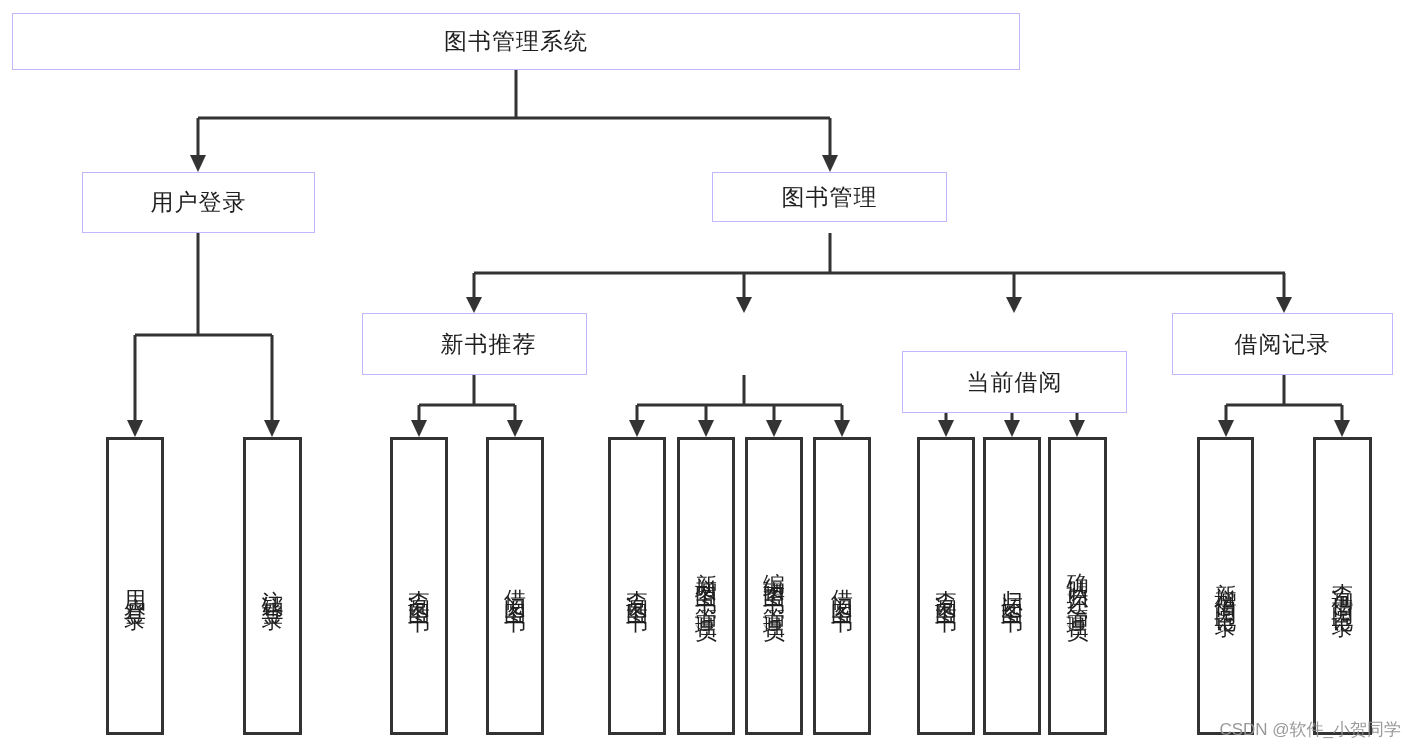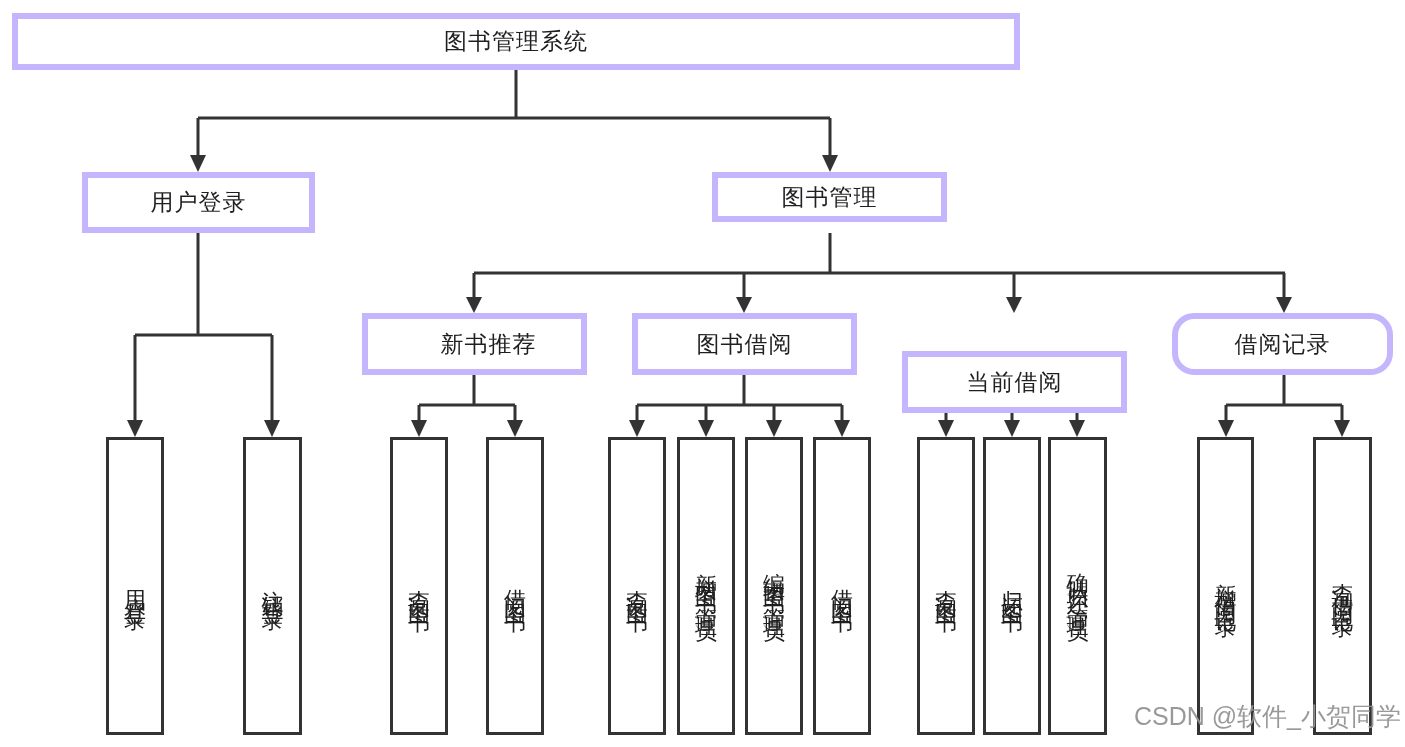--- a/index.html
+++ b/index.html
@@ -18,21 +18,21 @@
   .connectors {
     position: absolute;
     left: 0;
     top: 0;
     z-index: 1;
   }
   .node {
     position: absolute;
     box-sizing: border-box;
     background: #ffffff;
-    border: 6px solid #c4b5fd;
+    border: 1px solid #c4b5fd;
     display: flex;
     align-items: center;
     justify-content: center;
     color: #1f1f1f;
     font-size: 23px;
     letter-spacing: 1px;
     z-index: 2;
     white-space: nowrap;
   }
   .vnode {
@@ -50,23 +50,23 @@
   .vtext {
     writing-mode: vertical-rl;
     text-orientation: mixed;
     letter-spacing: 7px;
     line-height: 1.0;
     white-space: nowrap;
   }
   .watermark {
     position: absolute;
     right: 4px;
-    bottom: 14px;
+    bottom: 6px;
     color: rgba(148, 148, 148, 0.95);
-    font-size: 25px;
+    font-size: 17px;
     letter-spacing: 0px;
     z-index: 3;
     white-space: nowrap;
   }
 </style>
 </head>
 <body>
 
 <div class="stage">
 
@@ -127,23 +127,22 @@
       <polygon points="1334,420 1350,420 1342,437"></polygon>
     </g>
   </svg>
 
   <div class="node" style="left:12px; top:13px; width:1008px; height:57px;">图书管理系统</div>
 
   <div class="node" style="left:82px; top:172px; width:233px; height:61px;">用户登录</div>
   <div class="node" style="left:712px; top:172px; width:235px; height:50px;">图书管理</div>
 
   <div class="node" style="left:362px; top:313px; width:225px; height:62px;padding-left:28px;">新书推荐</div>
-  <div class="node" style="left:632px; top:313px; width:225px; height:62px;">图书借阅</div>
   <div class="node" style="left:902px; top:313px; width:225px; height:62px;margin-top:38px;">当前借阅</div>
-  <div class="node" style="left:1172px; top:313px; width:221px; height:62px;border-radius:22px;">借阅记录</div>
+  <div class="node" style="left:1172px; top:313px; width:221px; height:62px;">借阅记录</div>
 
   <div class="vnode" style="left:106px; top:437px; width:58px; height:298px;">
     <span class="vtext">用户登录</span>
   </div>
   <div class="vnode" style="left:243px; top:437px; width:59px; height:298px;">
     <span class="vtext">注销登录</span>
   </div>
 
   <div class="vnode" style="left:390px; top:437px; width:58px; height:298px;">
     <span class="vtext">查询图书</span>

